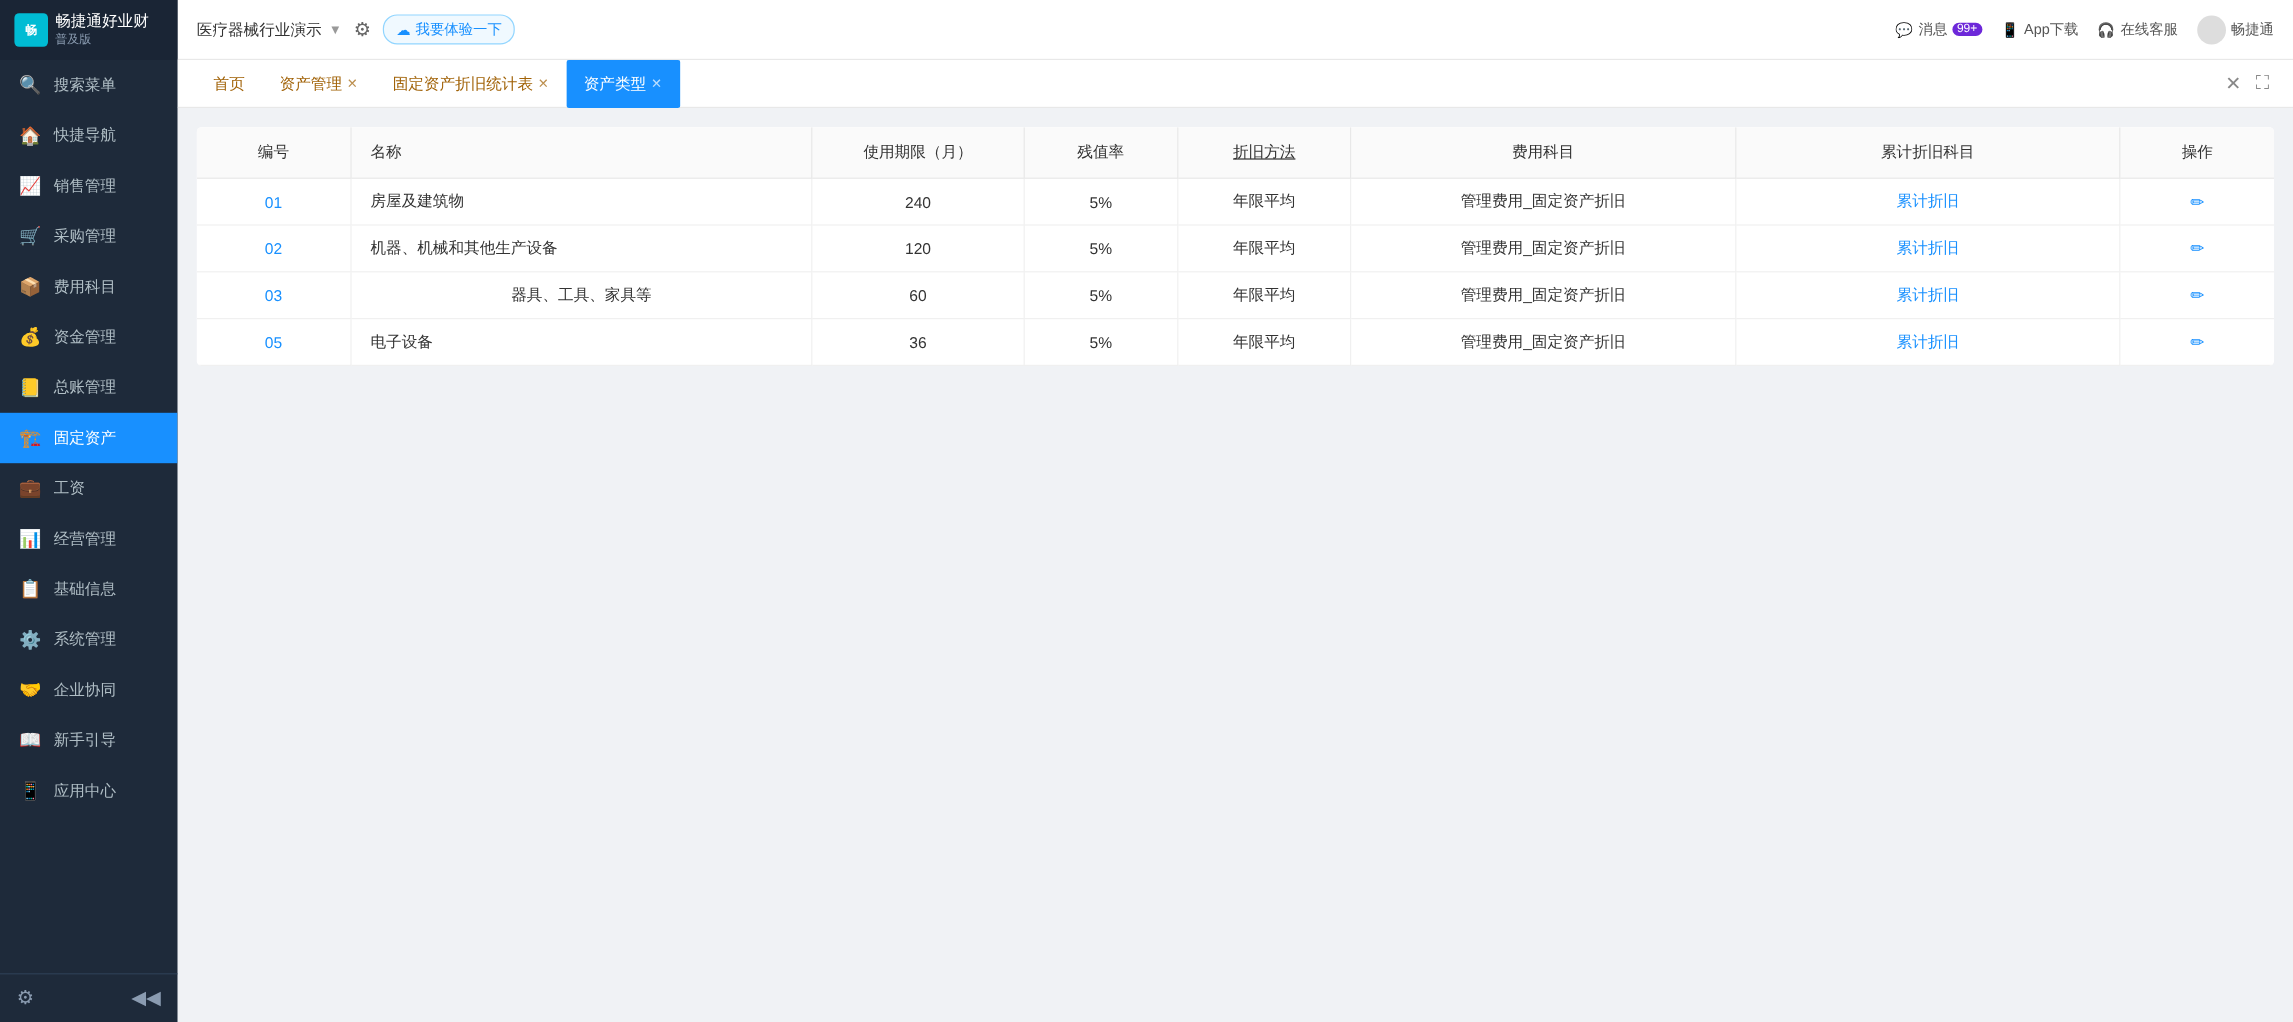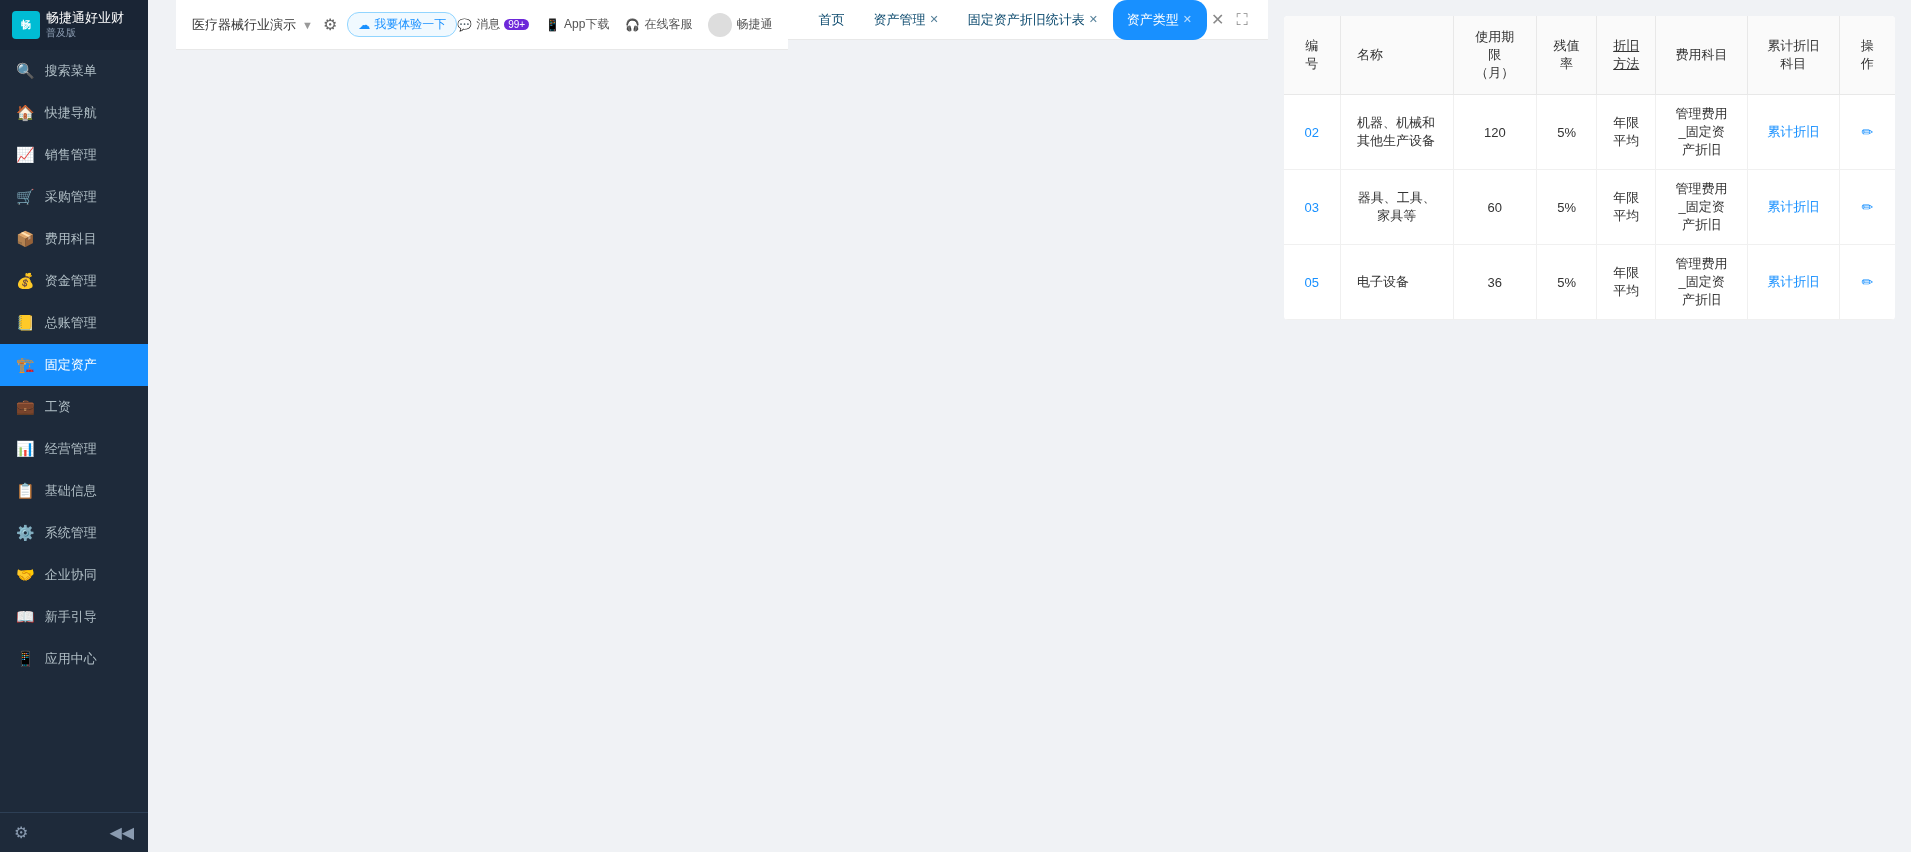--- a/index.html
+++ b/index.html
@@ -45,21 +45,21 @@
     .sidebar-bottom {
       display: flex;
       align-items: center;
       justify-content: space-between;
       padding: 10px 14px;
       border-top: 1px solid #2d3f55;
     }
     .sidebar-bottom-icon { color: #8a9bb0; font-size: 16px; cursor: pointer; }
 
     
-    .main { flex: 1; display: flex; flex-direction: row; height: 100%; overflow: hidden; margin-left: 28px; }
+    .main { flex: 1; display: flex; flex-direction: column; height: 100%; overflow: hidden; }
 
     
     .top-header {
       height: 50px;
       background: white;
       display: flex;
       align-items: center;
       justify-content: space-between;
       padding: 0 16px;
       border-bottom: 1px solid #e8e8e8;
@@ -95,24 +95,24 @@
       display: flex;
       align-items: center;
       padding: 0 16px;
       border-bottom: 1px solid #e8e8e8;
       flex-shrink: 0;
       gap: 0;
     }
     .tab-item {
       display: flex; align-items: center; gap: 4px;
       padding: 0 14px; height: 40px;
-      font-size: 13px; color: #0c4a6e; cursor: pointer;
+      font-size: 13px; color: #a16207; cursor: pointer;
       border-right: 1px solid transparent;
     }
-    .tab-item.active { background: #1890ff; color: white; border-radius: 14px; }
+    .tab-item.active { background: #1890ff; color: white; border-radius: 2px; }
     .tab-close { font-size: 11px; cursor: pointer; opacity: 0.7; }
     .tab-bar-actions {
       margin-left: auto; display: flex; align-items: center; gap: 4px;
     }
     .tab-bar-action { color: #888; cursor: pointer; font-size: 16px; padding: 4px; }
 
     
     .content-area { flex: 1; overflow-y: auto; padding: 16px; background: #f0f2f5; }
 
     
@@ -304,20 +304,30 @@
             <th style="width:240px;text-align:left;">名称</th>
             <th style="width:110px;">使用期限（月）</th>
             <th style="width:80px;">残值率</th>
             <th style="width:90px;text-decoration:underline;">折旧方法</th>
             <th style="width:200px;">费用科目</th>
             <th style="width:200px;">累计折旧科目</th>
             <th style="width:80px;">操作</th>
           </tr>
         </thead>
         <tbody id="table-body">
+        <tr>
+      <td style="color:#1890ff;">01</td>
+      <td style="text-align:left;">房屋及建筑物</td>
+      <td>240</td>
+      <td>5%</td>
+      <td>年限平均</td>
+      <td>管理费用_固定资产折旧</td>
+      <td style="color:#1890ff;">累计折旧</td>
+      <td><span class="edit-btn">✏</span></td>
+    </tr>
             <tr>
       <td style="color:#1890ff;">02</td>
       <td style="text-align:left;">机器、机械和其他生产设备</td>
       <td>120</td>
       <td>5%</td>
       <td>年限平均</td>
       <td>管理费用_固定资产折旧</td>
       <td style="color:#1890ff;">累计折旧</td>
       <td><span class="edit-btn">✏</span></td>
     </tr>

